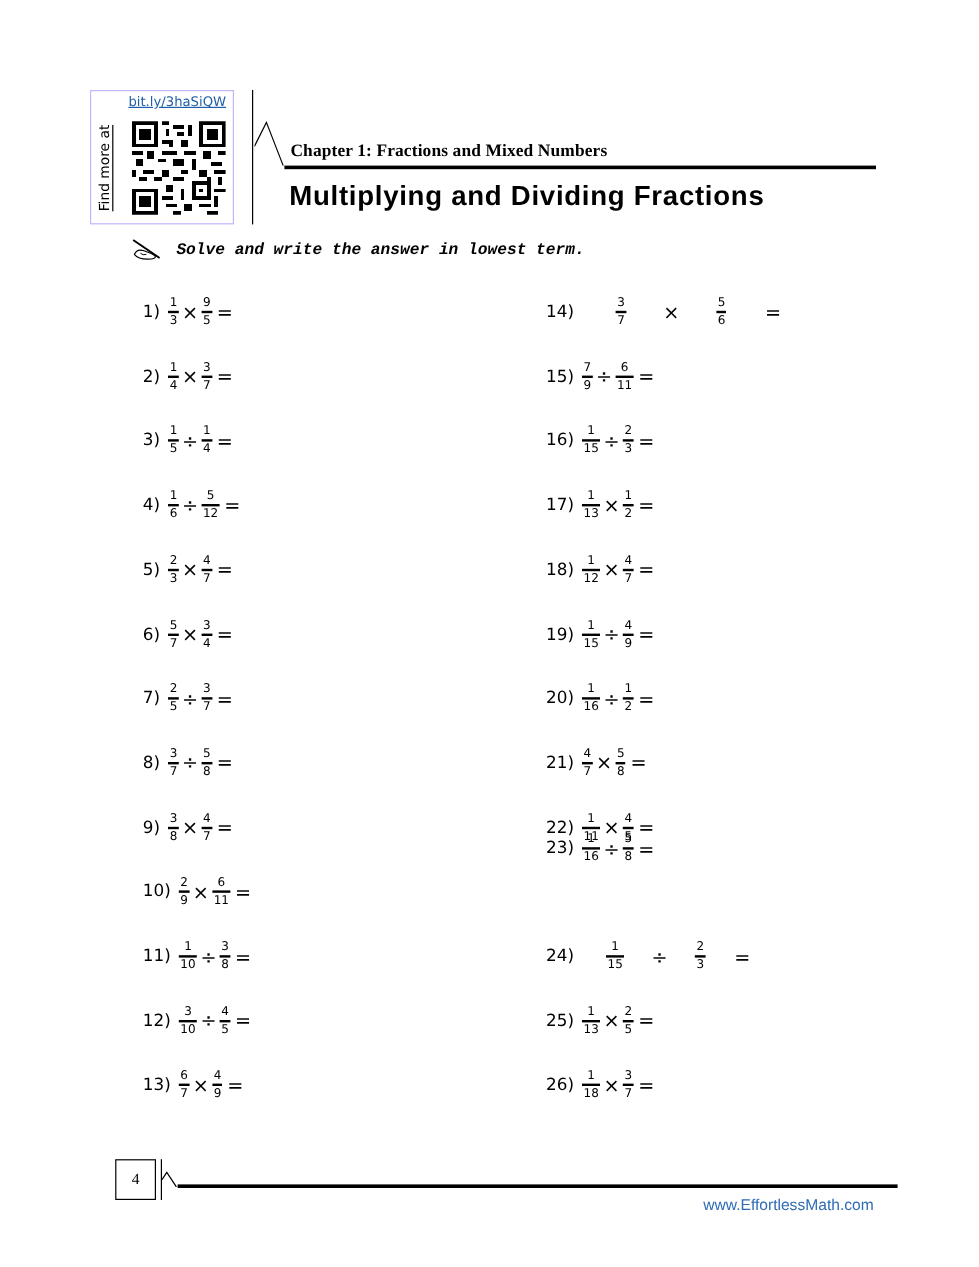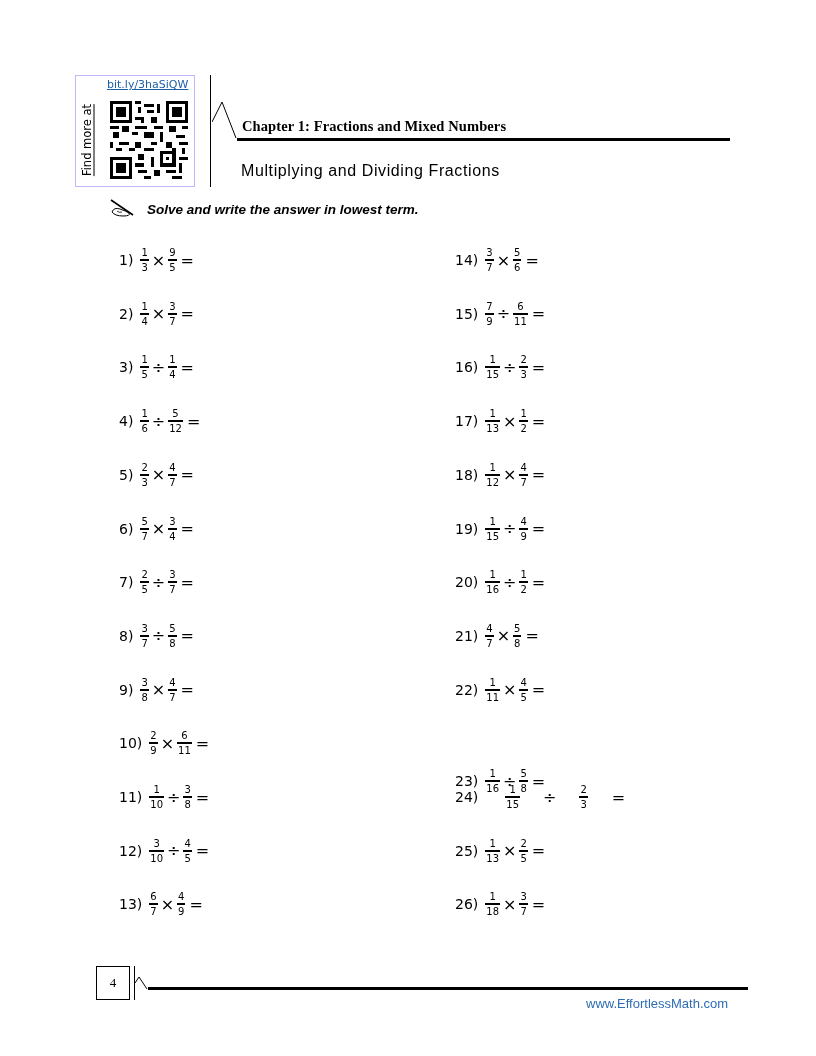--- a/index.html
+++ b/index.html
@@ -15,25 +15,25 @@
   .qr-side span { position:absolute; left:50%; top:50%; white-space:nowrap;
                   transform:translate(-50%,-50%) rotate(-90deg); font-size:11.5px;
                   border-bottom:1px solid #000; padding-bottom:0; }
   .qr-code { position:absolute; left:34px; top:25px; width:78px; height:78px; }
 
   .vline-top { position:absolute; left:210px; top:75px; width:1px; height:112px; background:#000; }
   .head-zig { position:absolute; left:212px; top:100px; }
   .chapter { position:absolute; left:242px; top:118px; font-family:"Liberation Serif", serif;
              font-weight:bold; font-size:14.5px; letter-spacing:0.1px; }
   .head-rule { position:absolute; left:237px; top:138px; width:493px; height:3px; background:#000; }
-  .title { position:absolute; left:241px; top:162px; font-family:"Liberation Sans", sans-serif;
-           font-weight:normal; font-size:16px; letter-spacing:0.6px; }
+  .title { position:absolute; left:241px; top:150px; font-family:"Liberation Sans", sans-serif;
+           font-weight:bold; font-size:23px; letter-spacing:0.6px; }
 
   .instr-icon { position:absolute; left:109px; top:198px; width:28px; height:20px; }
-  .instr { position:absolute; left:147px; top:202px; font-family:Liberation Sans, sans-serif;
+  .instr { position:absolute; left:147px; top:202px; font-family:Liberation Mono, monospace;
            font-style:italic; font-weight:bold; font-size:13.5px; }
 
   .problem { position:absolute; display:flex; align-items:center; height:40px; font-size:14px; }
   .pnum { display:inline-block; margin-right:6px; }
   .frac { display:inline-flex; flex-direction:column; align-items:center; font-size:10px;
           line-height:11px; margin:0 1px; }
   .frac .num { padding:0 1px; }
   .frac .bar { height:2px; background:#000; width:100%; min-width:7px; margin:1px 0; }
   .op { font-size:16px; margin:0 2px; }
   .eq { font-size:16px; margin-left:3px; }
@@ -319,21 +319,21 @@
         <span class="num">7</span>
       </span>
       <span class="op">×</span>
       <span class="frac">
         <span class="num">4</span>
         <span class="bar"></span>
         <span class="num">9</span>
       </span>
       <span class="eq">=</span>
     </div>
-    <div class="problem" style="left: 455px; top: 240px;">
+    <div class="problem" style="left: 455px; top: 240px; gap: 28px;">
       <span class="pnum">14)</span>
       <span class="frac">
         <span class="num">3</span>
         <span class="bar"></span>
         <span class="num">7</span>
       </span>
       <span class="op">×</span>
       <span class="frac">
         <span class="num">5</span>
         <span class="bar"></span>
@@ -454,21 +454,21 @@
         <span class="num">11</span>
       </span>
       <span class="op">×</span>
       <span class="frac">
         <span class="num">4</span>
         <span class="bar"></span>
         <span class="num">5</span>
       </span>
       <span class="eq">=</span>
     </div>
-    <div class="problem" style="left: 455px; top: 761px; justify-content: space-between;">
+    <div class="problem" style="left: 455px; top: 687px; justify-content: space-between;">
       <span class="pnum">23)</span>
       <span class="frac">
         <span class="num">1</span>
         <span class="bar"></span>
         <span class="num">16</span>
       </span>
       <span class="op">÷</span>
       <span class="frac">
         <span class="num">5</span>
         <span class="bar"></span>

